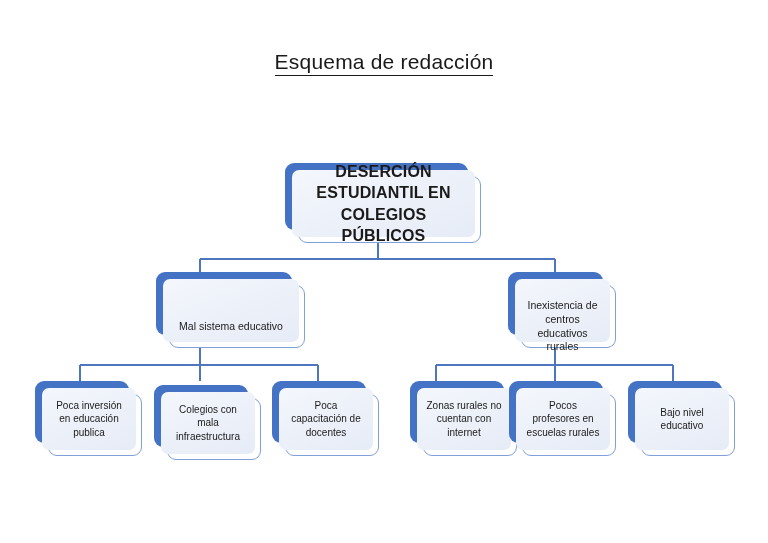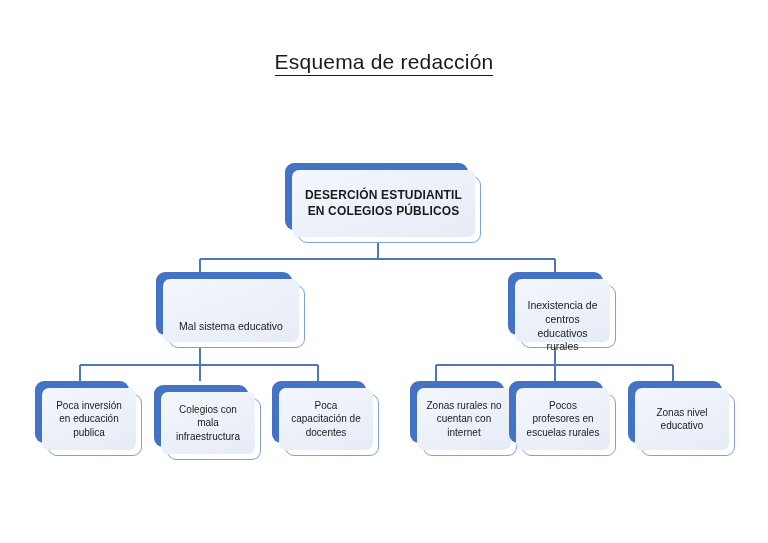--- a/index.html
+++ b/index.html
@@ -64,21 +64,21 @@
     padding:4px 9px;
   }
   .node .label{
     text-align:center;
     color:#1a1a1a;
     line-height:1.32;
     font-size:10.5px;
   }
   .node.root .label{
     font-weight:bold;
-    font-size:12px;
+    font-size:16px;
     letter-spacing:.15px;
     text-align:center;
   }
   .node.lvl2 .label{font-size:10.5px;margin-top:32px;}
   .node.lvl3 .label{font-size:10px;}
 </style>
 </head>
 <body>
 
 <div id="canvas">
@@ -170,17 +170,17 @@
     <div class="lyr-white"></div>
     <div class="lyr-face">
       <div class="label">Pocos profesores en escuelas rurales</div>
     </div>
   </div>
 
   <div class="node lvl3" style="left:628px;top:381px;width:94px;height:62px;">
     <div class="lyr-blue"></div>
     <div class="lyr-white"></div>
     <div class="lyr-face">
-      <div class="label">Zonas nivel educativo</div>
+      <div class="label">Bajo nivel educativo</div>
     </div>
   </div>
 
 </div>
 
 </body></html>

